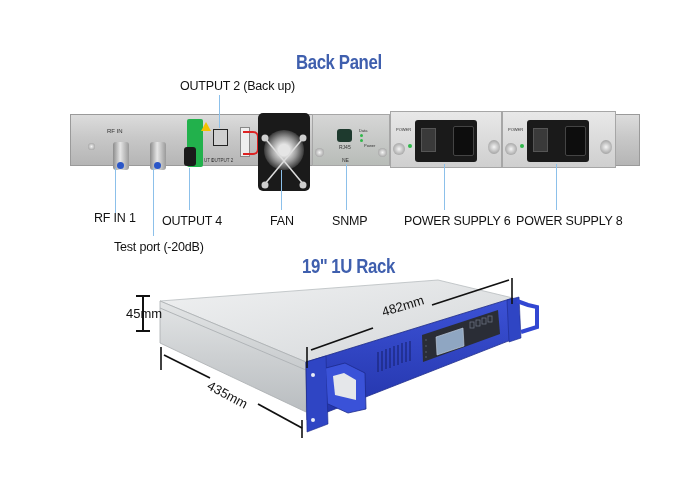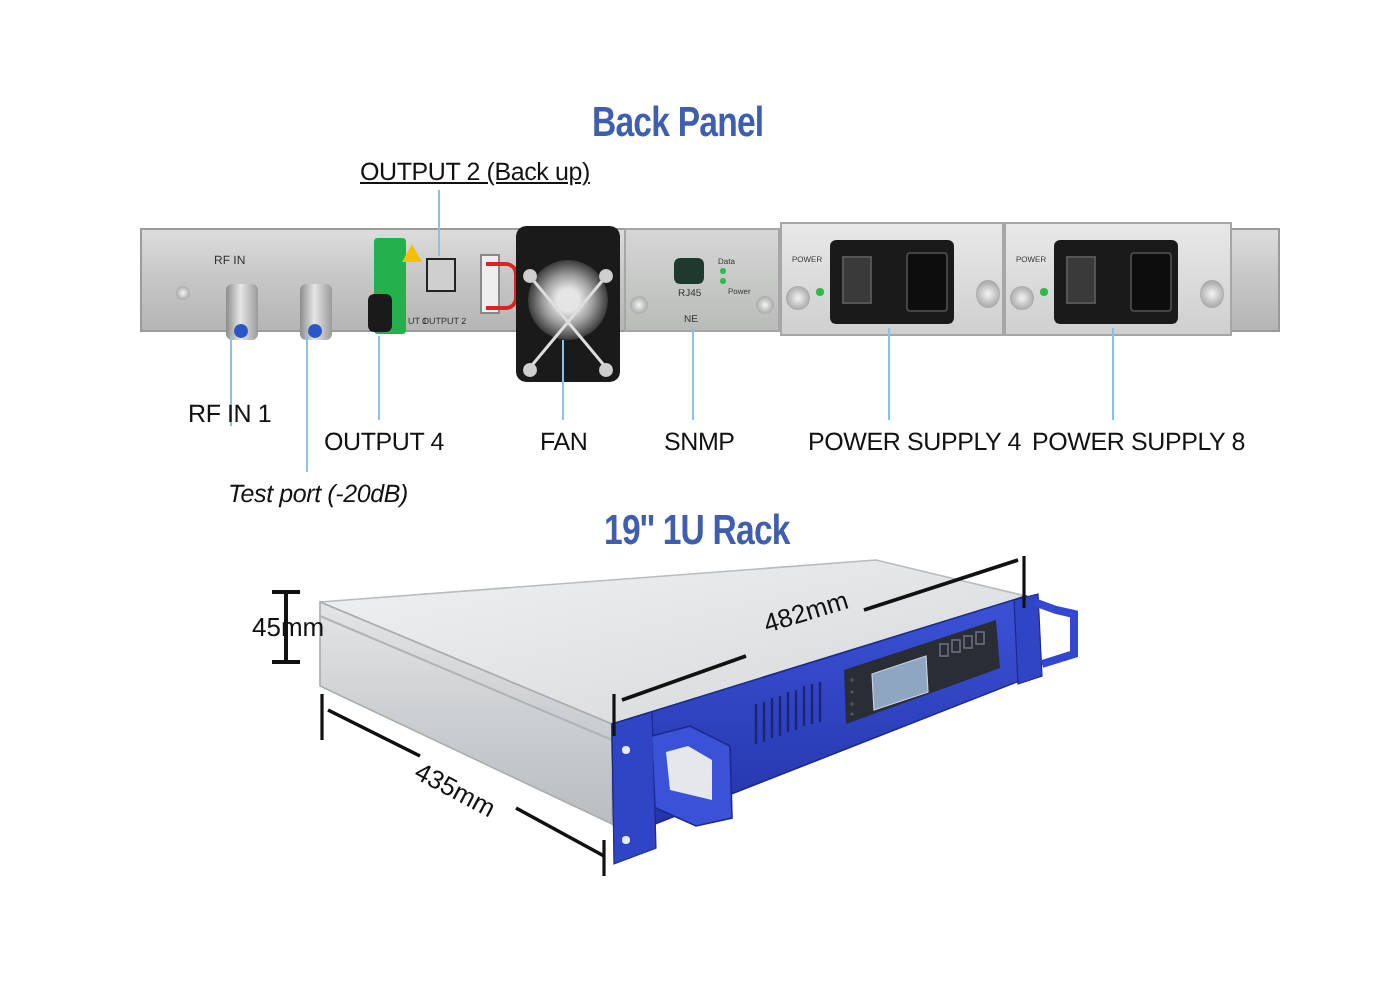--- a/index.html
+++ b/index.html
@@ -96,27 +96,27 @@
 
 <div class="leader" style="left:219px; top:95px; height:33px;"></div>
 <div class="leader" style="left:115px; top:168px; height:45px;"></div>
 <div class="leader" style="left:153px; top:168px; height:68px;"></div>
 <div class="leader" style="left:189px; top:168px; height:42px;"></div>
 <div class="leader" style="left:281px; top:170px; height:40px;"></div>
 <div class="leader" style="left:346px; top:164px; height:46px;"></div>
 <div class="leader" style="left:444px; top:164px; height:46px;"></div>
 <div class="leader" style="left:556px; top:164px; height:46px;"></div>
 
-<div class="abs label" style="left:180px; top:79px;text-decoration:underline;">OUTPUT 2 (Back up)</div>
-<div class="abs label" style="left:94px; top:200px;">RF IN 1</div>
-<div class="abs label" style="left:114px; top:240px;font-style:italic;">Test port (-20dB)</div>
+<div class="abs label" style="left:180px; top:79px;">OUTPUT 2 (Back up)</div>
+<div class="abs label" style="left:94px; top:211px;">RF IN 1</div>
+<div class="abs label" style="left:114px; top:240px;">Test port (-20dB)</div>
 <div class="abs label" style="left:162px; top:214px;">OUTPUT 4</div>
 <div class="abs label" style="left:270px; top:214px;">FAN</div>
 <div class="abs label" style="left:332px; top:214px;">SNMP</div>
-<div class="abs label" style="left:404px; top:214px;">POWER SUPPLY 4</div>
+<div class="abs label" style="left:404px; top:214px;">POWER SUPPLY 6</div>
 <div class="abs label" style="left:516px; top:214px;">POWER SUPPLY 8</div>
 
 <svg class="abs" style="left:0; top:0;" width="700" height="500">
   <defs>
     <linearGradient id="topG" x1="0" y1="0" x2="1" y2="1">
       <stop offset="0" stop-color="#f0f1f2"></stop>
         <stop offset="1" stop-color="#d4d7d9"></stop>
     </linearGradient>
     <linearGradient id="sideG" x1="0" y1="0" x2="0" y2="1">
       <stop offset="0" stop-color="#e3e5e6"></stop>

